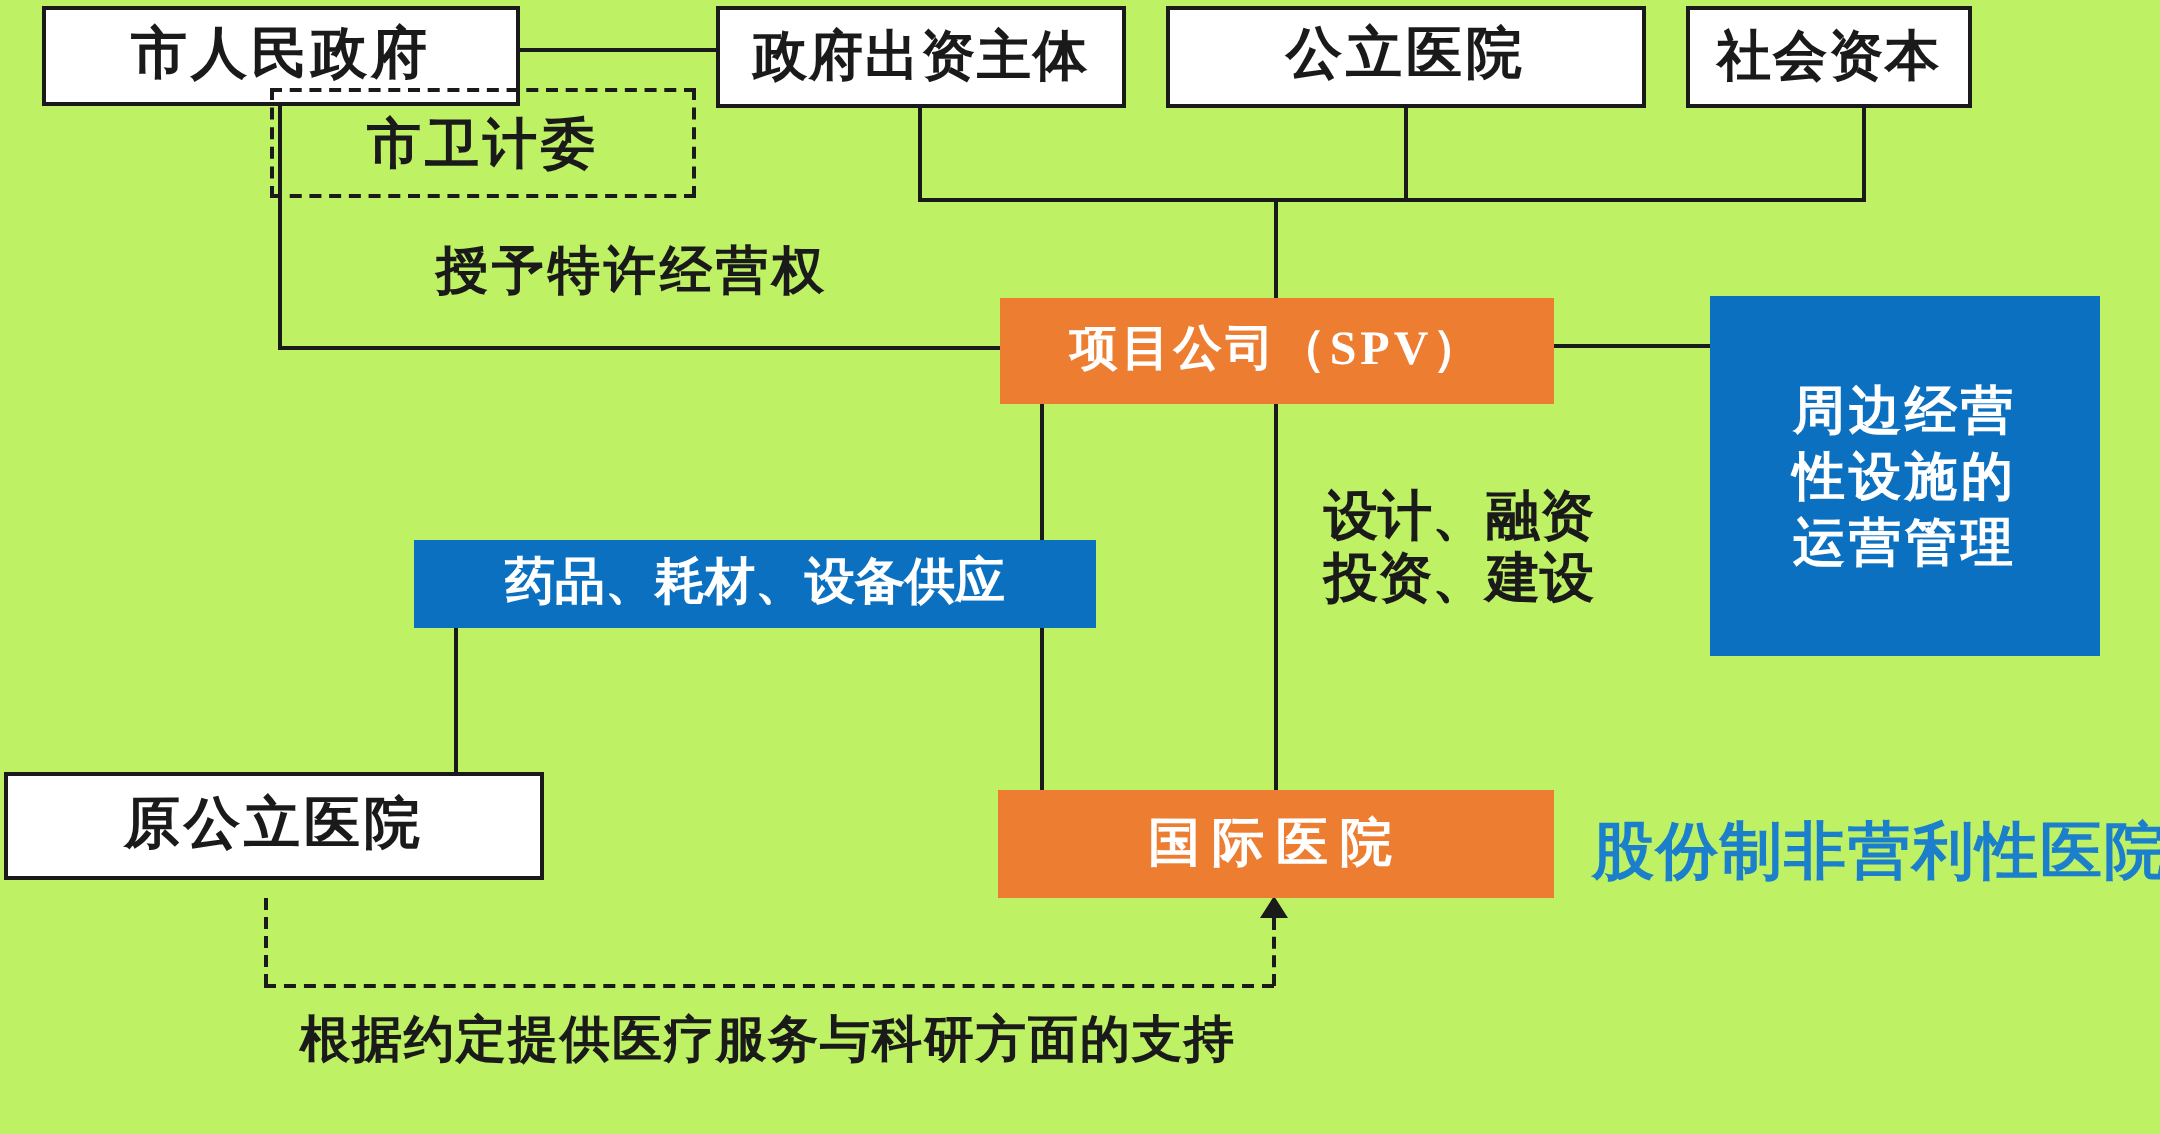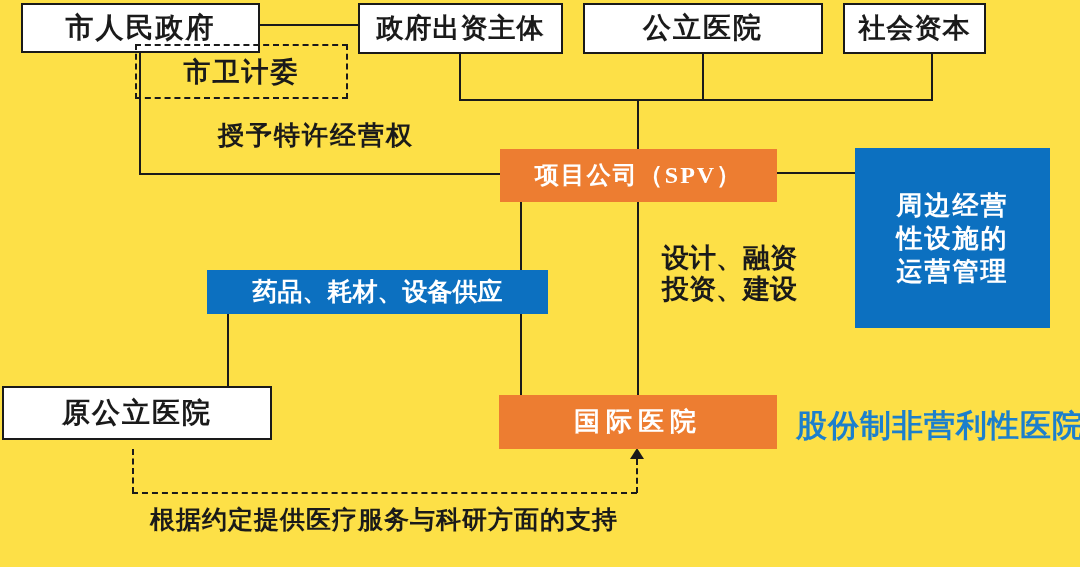--- a/index.html
+++ b/index.html
@@ -1,17 +1,17 @@
 <!DOCTYPE html>
 <html><head>
 <meta charset="utf-8">
 <style>
   html,body{margin:0;padding:0;background:#ffffff;}
   .canvas{
-    position:relative;width:1080px;height:567px;background:#fde047;overflow:hidden;
+    position:relative;width:1080px;height:567px;background:#bef264;overflow:hidden;
     font-family:"Liberation Serif","DejaVu Serif",serif;color:#1a1a1a;
   }
   .box{
     position:absolute;box-sizing:border-box;display:flex;align-items:center;justify-content:center;
     text-align:center;font-weight:700;z-index:2;line-height:1.15;
   }
   .plain{background:#ffffff;border:2.5px solid #1a1a1a;font-size:28px;letter-spacing:2px;}
   .fill{color:#ffffff;border:none;}
   .dashedbox{
     position:absolute;box-sizing:border-box;border:2px dashed #1a1a1a;background:transparent;

